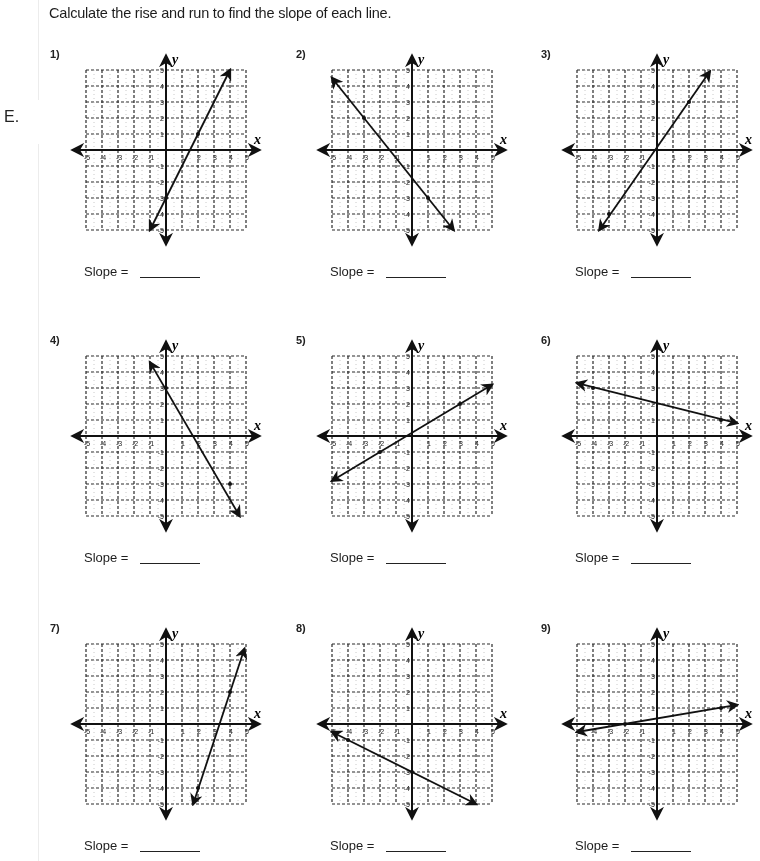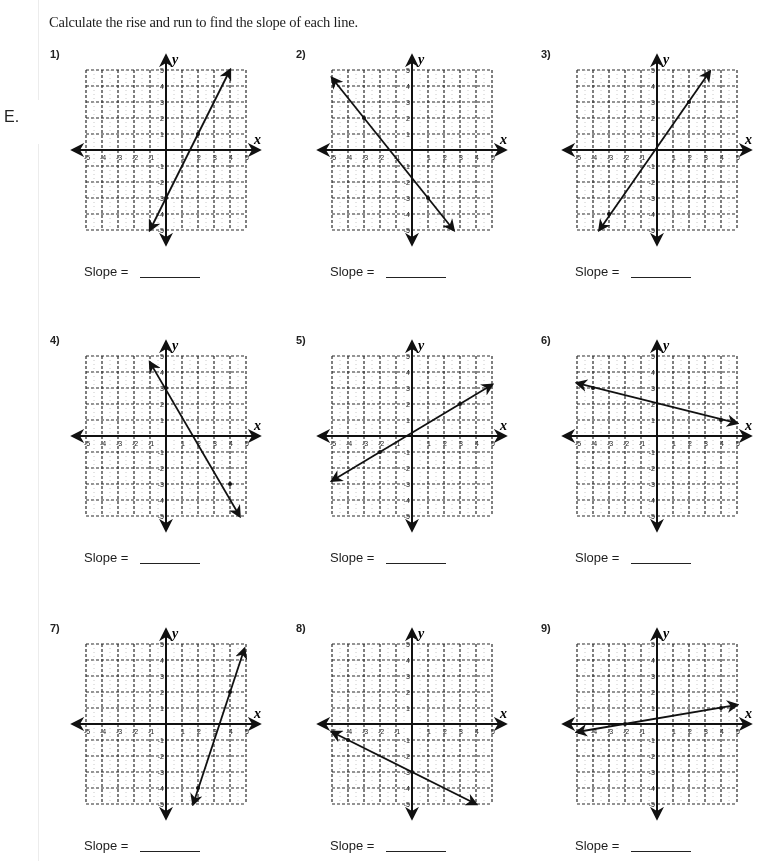--- a/index.html
+++ b/index.html
@@ -9,23 +9,22 @@
   }
   .divider {
     position: absolute; left: 38px; top: 0; width: 1px; height: 861px;
     background: #ececec;
   }
   .divider-gap { position: absolute; left: 36px; top: 100px; width: 5px; height: 44px; background: #fff; }
   .section-label {
     position: absolute; left: 4px; top: 108px; font-size: 16px; color: #222;
   }
   .instructions {
-    position: absolute; left: 49px; top: 14px; font-size: 14.5px; color: #1d1d1d;
+    position: absolute; left: 49px; top: 5px; font-size: 14.5px; color: #1d1d1d;
     letter-spacing: -0.2px;
-    font-family: Liberation Serif, serif;
   }
   .problem { position: absolute; width: 230px; height: 285px; }
   .problem-num {
     position: absolute; left: 0; top: 0; font-size: 11px; font-weight: bold; color: #222;
   }
   .graph { position: absolute; left: 20px; top: 0; }
   .slope-row {
     position: absolute; left: 34px; font-size: 13px; color: #1e1e1e;
     display: flex; align-items: baseline; text-align: right;
   }

